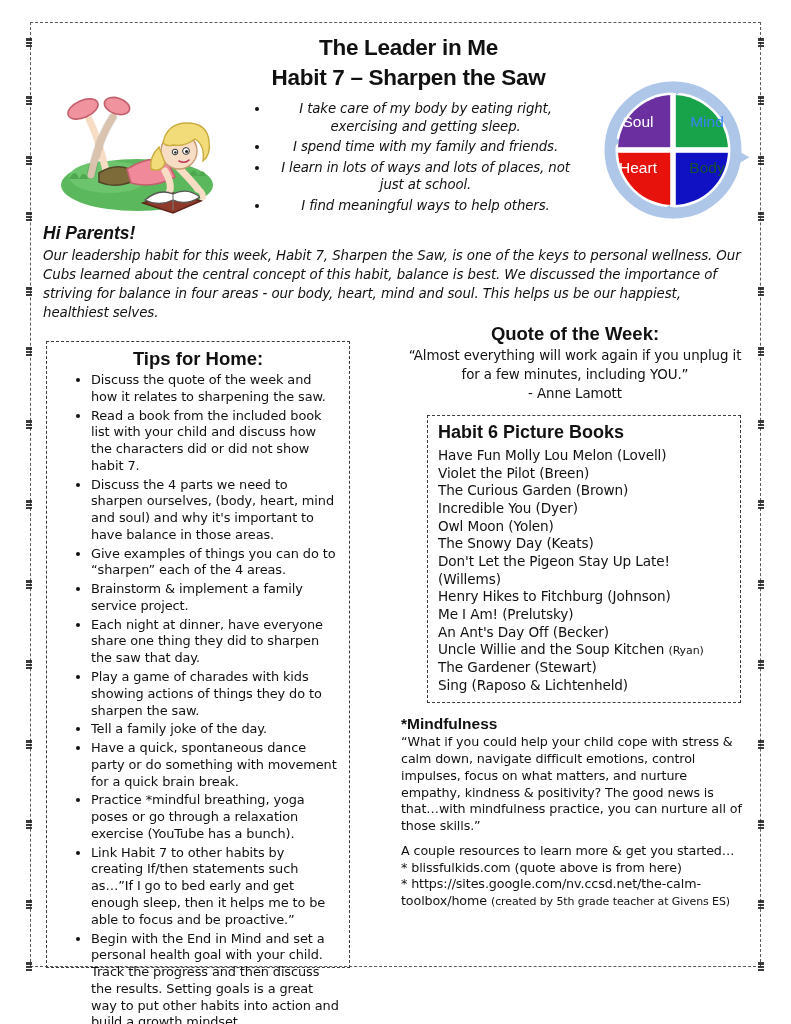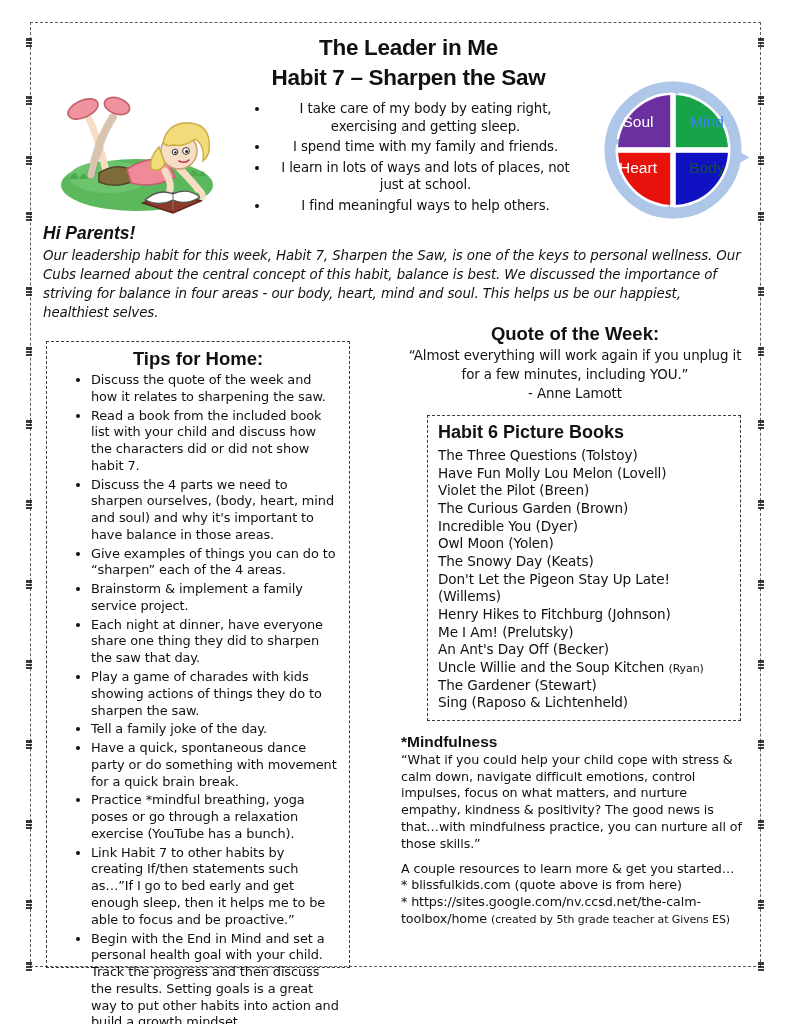--- a/index.html
+++ b/index.html
@@ -51,21 +51,21 @@
 
   #titleblock {
     position: absolute; left: 205px; top: 12px; width: 345px;
     text-align: center;
   }
   #title1 { font-size: 22.5px; font-weight: bold; font-family:"Liberation Sans",sans-serif; letter-spacing:-.3px; }
   #title2 { font-size: 22.5px; font-weight: bold; font-family:"Liberation Sans",sans-serif; margin-top: 4px; letter-spacing:-.3px;}
 
   #hero-list {
     margin: 9px 0 0 0; padding: 0 0 0 34px;
-    text-align: center; list-style: disc;
+    text-align: center; list-style: disc; font-style: italic;
   }
   #hero-list li {
     font-size: 13.3px; line-height: 1.32;
     margin-bottom: 3px; text-align: center;
   }
 
   
   #wheel { position: absolute; left: 565px; top: 58px; width: 155px; height: 138px; }
 
   
@@ -222,21 +222,20 @@
   <div id="rightcol">
 
     <div>
       <div id="quote-h">Quote of the Week:</div>
       <p id="quote-text" class="hand">“Almost everything will work again if you unplug it for a few minutes, including YOU.”</p>
       <p id="quote-author" class="hand">- Anne Lamott</p>
     </div>
 
     <div id="booksbox">
       <h3>Habit 6 Picture Books</h3>
-      <div class="book hand"><span>The Three Questions (Tolstoy)</span></div>
       <div class="book hand"><span>Have Fun Molly Lou Melon (Lovell)</span></div>
       <div class="book hand"><span>Violet the Pilot (Breen)</span></div>
       <div class="book hand"><span>The Curious Garden (Brown)</span></div>
       <div class="book hand"><span>Incredible You (Dyer)</span></div>
       <div class="book hand"><span>Owl Moon (Yolen)</span></div>
       <div class="book hand"><span>The Snowy Day (Keats)</span></div>
       <div class="book hand"><span>Don't Let the Pigeon Stay Up Late!</span></div>
       <div class="book hand"><span>(Willems)</span></div>
       <div class="book hand"><span>Henry Hikes to Fitchburg (Johnson)</span></div>
       <div class="book hand"><span>Me I Am! (Prelutsky)</span></div>

